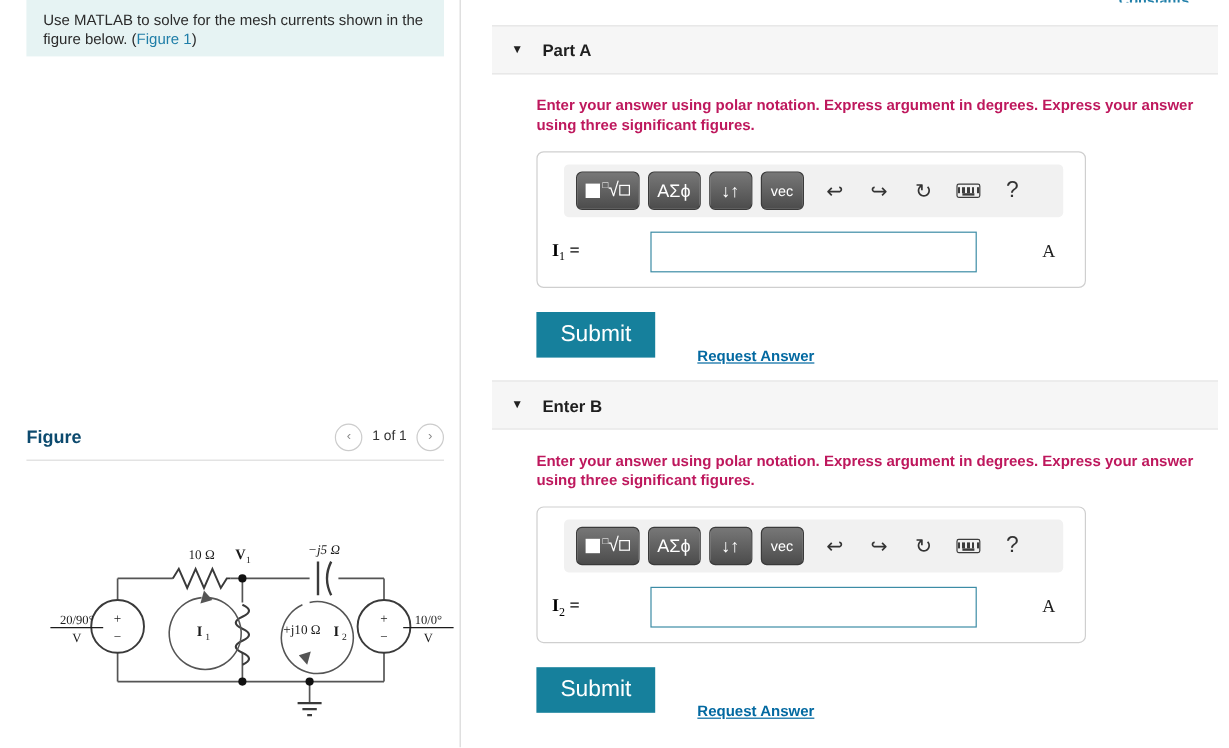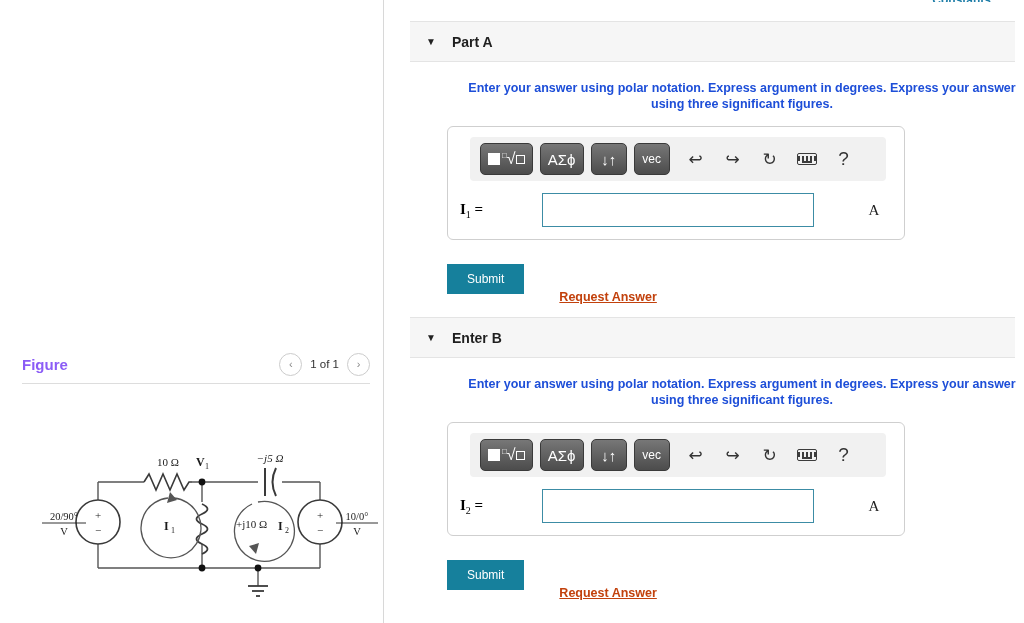--- a/index.html
+++ b/index.html
@@ -28,21 +28,21 @@
   .question-text {
     font-size: 12.5px; line-height: 16px; color: #2b2b2b;
   }
   .figure-link { color: #1f7ea8; text-decoration: none; }
 
   .figure-header {
     position: absolute; left: 22px; top: 346px;
     width: 348px; height: 36px;
     display: flex; align-items: center; justify-content: space-between;
   }
-  .figure-title { font-size: 15px; font-weight: bold; color: #8b5cf6; }
+  .figure-title { font-size: 15px; font-weight: bold; color: #0c4a6e; }
   .figure-nav { display: flex; align-items: center; gap: 8px; }
   .nav-circle {
     width: 23px; height: 23px; border-radius: 50%;
     border: 1px solid #cccccc; background: #fff;
     display: flex; align-items: center; justify-content: center;
     color: #888; font-size: 11px; line-height: 1;
   }
   .nav-count { font-size: 11.5px; color: #333; }
   .figure-rule {
     position: absolute; left: 22px; top: 383px;
@@ -75,22 +75,22 @@
     width: 26px; text-align: center; font-size: 10px; color: #222;
     margin-left: 8px;
   }
   .part-label { font-size: 14px; font-weight: bold; color: #1f1f1f; margin-left: 8px; }
 
   .part-body { padding: 18px 0 0 37px; }
   .prompt {
     font-size: 12.5px; color: #2b2b2b; margin: 0 0 13px 0;
   }
   .instruction {
-    font-size: 12.5px; font-weight: bold; color: #1d4ed8;
-    line-height: 16px; width: 558px; margin: 0 0 14px 16px; text-align: center;
+    font-size: 12.5px; font-weight: bold; color: #be185d;
+    line-height: 16px; width: 558px; margin: 0 0 14px 0;
   }
   .mathvar { font-family: "Liberation Serif", serif; font-weight: bold; font-size: 14px; }
   .mathvar sub { font-size: 9px; font-weight: normal; }
 
   
   .answer-box {
     width: 458px; border: 1px solid #cfcfcf; border-radius: 6px;
     background: #ffffff; padding: 10px 12px 12px 12px;
   }
   .mathbar {
@@ -132,35 +132,41 @@
   .ans-input {
     flex: 1; height: 34px; border: 1px solid #3c8ca5; background: #fff;
     font-size: 13px; padding: 0 6px; outline: none;
     font-family: "Liberation Sans", sans-serif;
   }
   .ans-unit { font-family:"Liberation Serif", serif; font-size:15px; width: 36px; text-align:center; color:#222; }
 
   .actions { display: flex; align-items: center; margin-top: 14px; }
   .submit-btn {
     background: #16809c; color: #ffffff; border: none;
-    font-size: 12px; font-family:"Liberation Sans", sans-serif;
+    font-size: 19px; font-family:"Liberation Sans", sans-serif;
     padding: 8px 20px; cursor: pointer;
   }
   .req-link {
-    margin-left: 35px; color: #c2410c; font-size: 12.5px;
+    margin-left: 35px; color: #0369a1; font-size: 12.5px;
     font-weight: bold; text-decoration: underline; cursor: pointer; margin-top: 36px;
   }
 </style>
 </head>
 <body>
 
 <div class="page">
 
   <div class="left-panel">
 
+    <div class="question-box">
+      <div class="question-text">
+        <span>Use MATLAB to solve for the mesh currents shown in the</span><br>
+        <span>figure below. (</span><a class="figure-link">Figure 1</a><span>)</span>
+      </div>
+    </div>
 
     <div class="figure-header">
       <div class="figure-title">Figure</div>
       <div class="figure-nav">
         <div class="nav-circle">
           <span>‹</span>
         </div>
         <div class="nav-count">1 of 1</div>
         <div class="nav-circle">
           <span>›</span>

